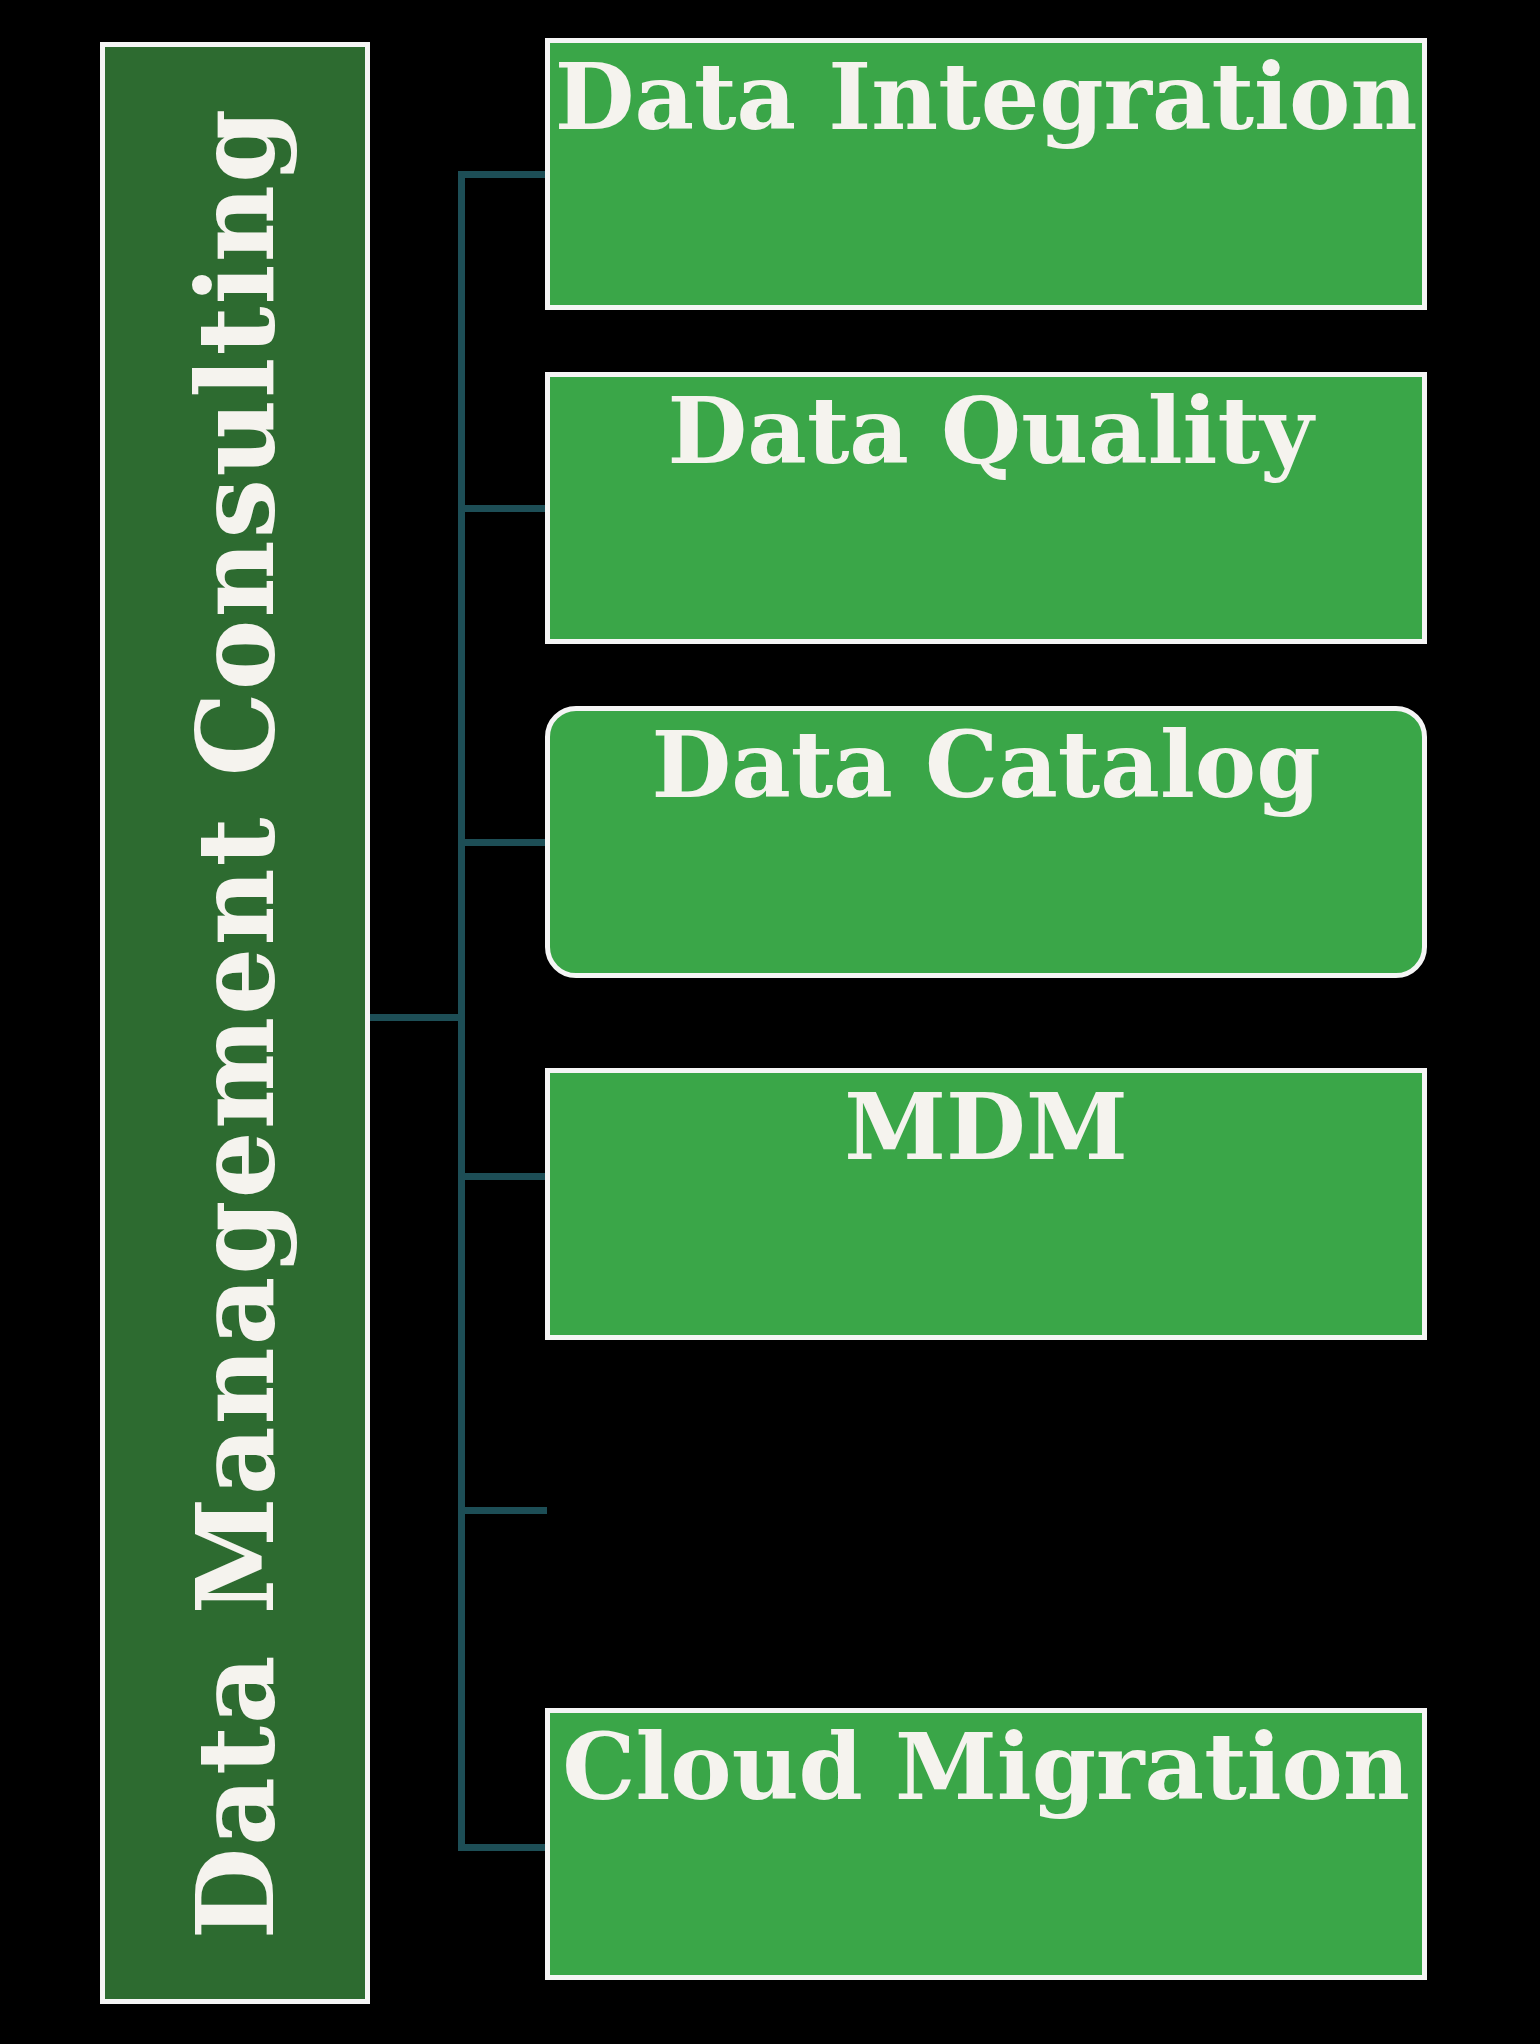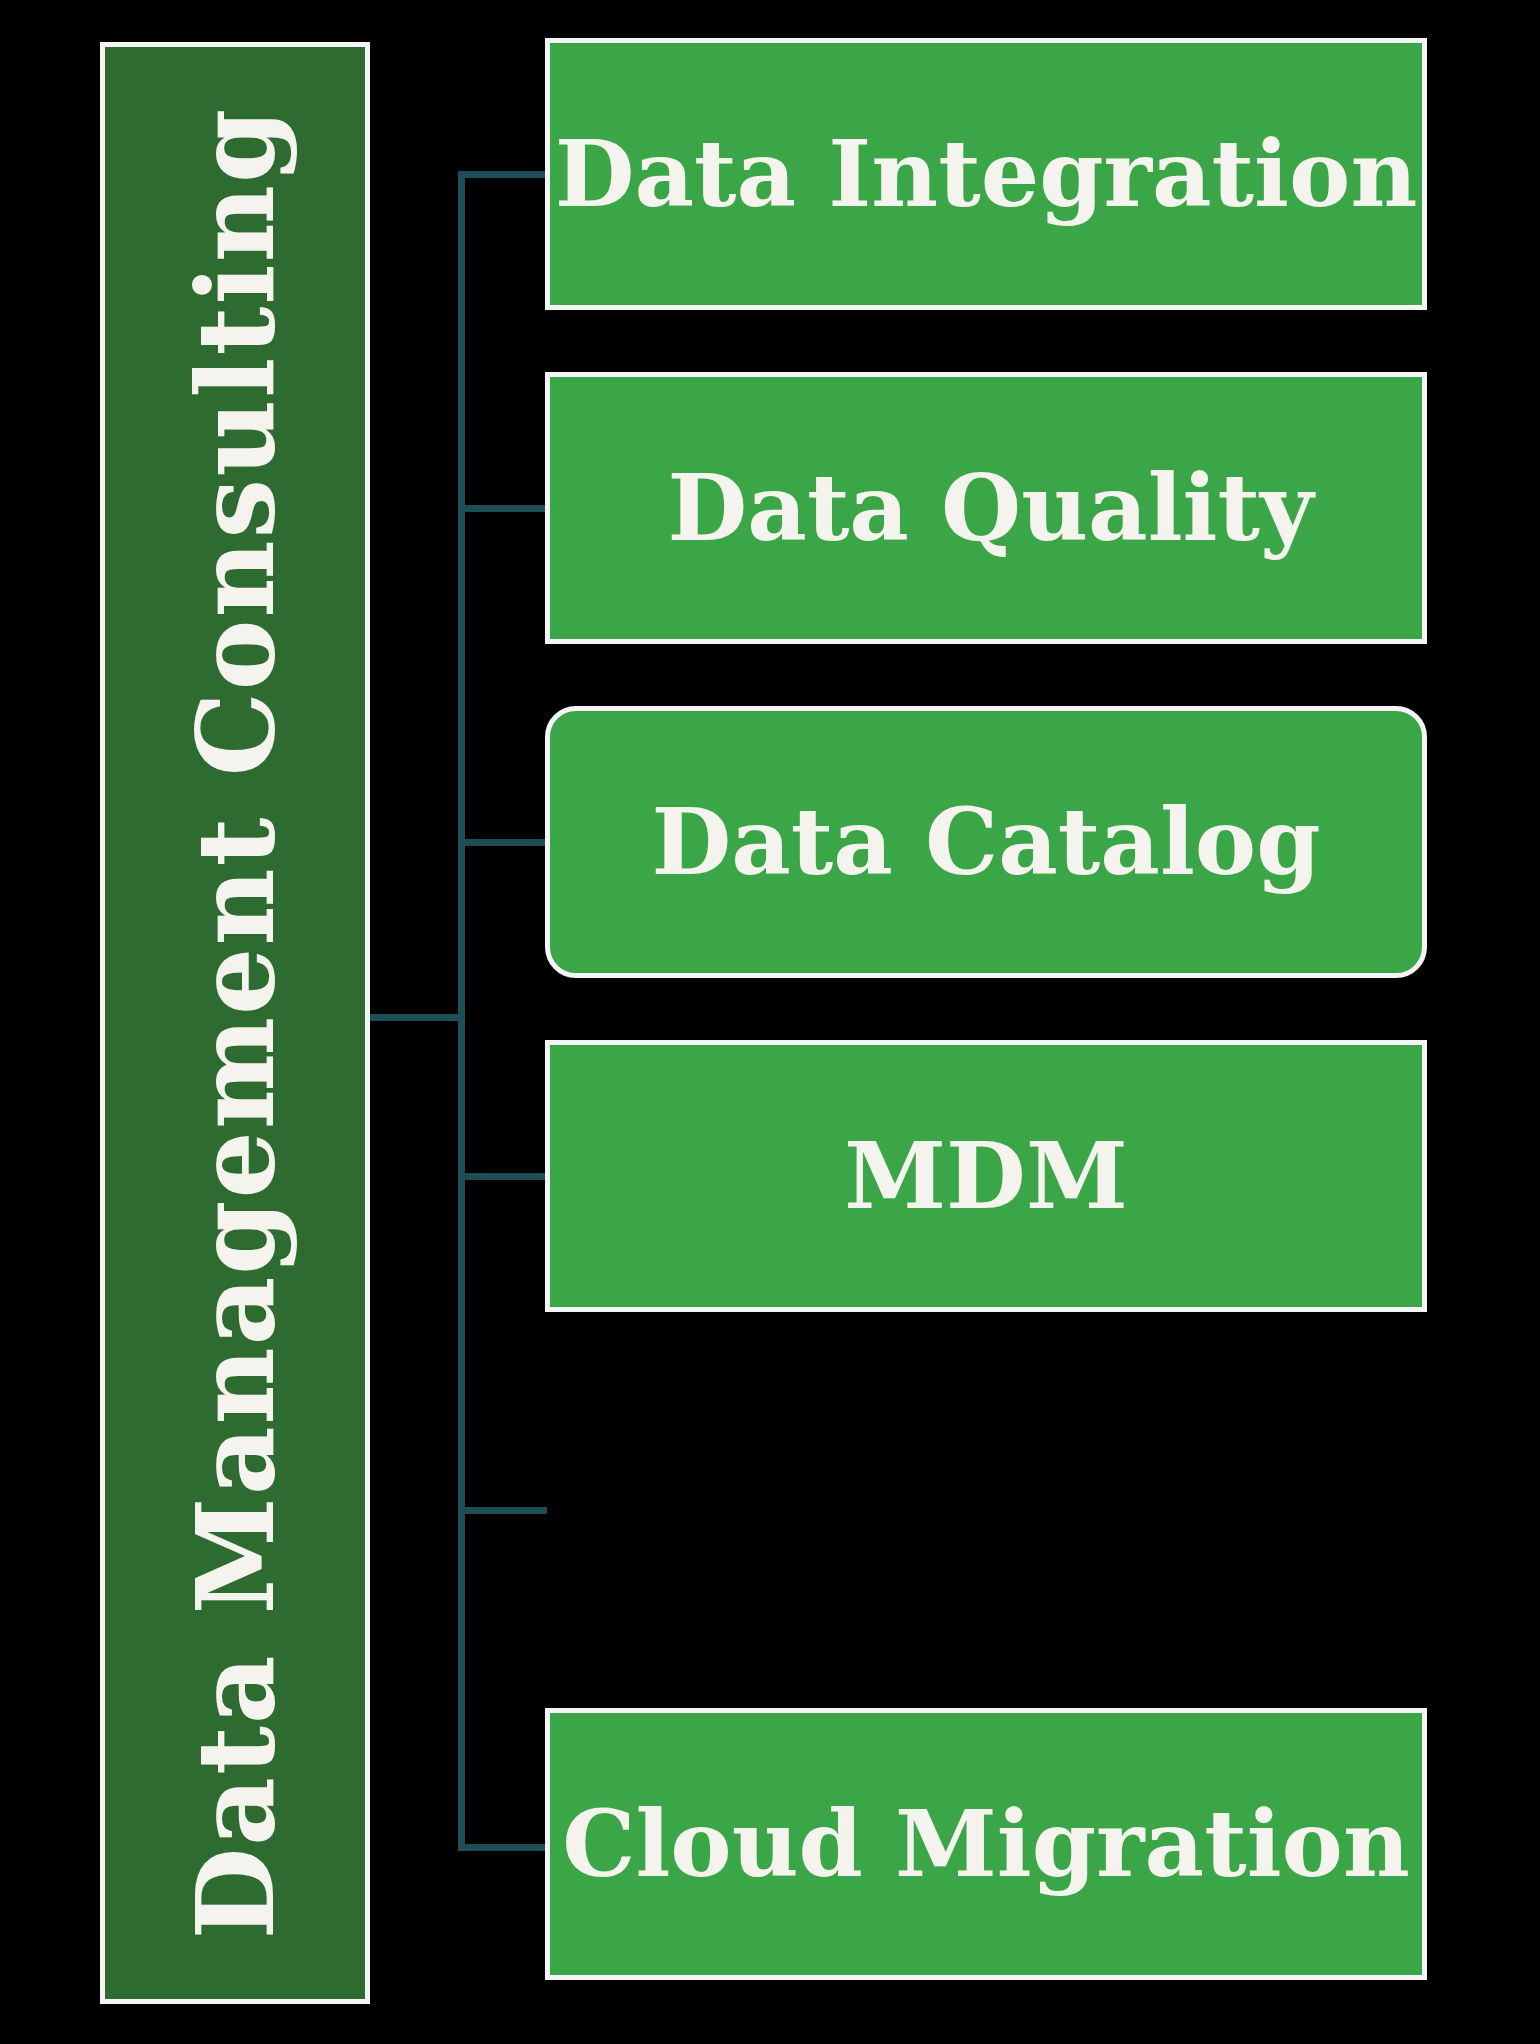--- a/index.html
+++ b/index.html
@@ -43,21 +43,20 @@
   
   .child-node {
     position: absolute;
     left: 545px;
     width: 882px;
     height: 272px;
     background: #3aa648;
     border: 5px solid #f5f5f5;
     box-sizing: border-box;
     display: flex;
-    align-items: center;
     justify-content: center;
   }
   .child-node .label {
     color: #f5f3ee;
     font-size: 92px;
     font-weight: 700;
     white-space: nowrap;
     text-align: center;
   }
 
@@ -86,21 +85,21 @@
   .branch-0 { top: 171px; }
   .branch-1 { top: 505px; }
   .branch-2 { top: 839px; }
   .branch-3 { top: 1173px; }
   .branch-4 { top: 1507px; }
   .branch-5 { top: 1844px; }
 
   .child-0 { top: 38px; }
   .child-1 { top: 372px; padding-left: 9px; }
   .child-2 { top: 706px; border-radius: 31px; }
-  .child-3 { top: 1040px; }
+  .child-3 { top: 1068px; }
   .child-4 { top: 1374px; }
   .child-5 { top: 1708px; }
 </style>
 </head>
 <body>
 
 <div class="canvas">
 
   <div class="line trunk"></div>
   <div class="line feeder"></div>

